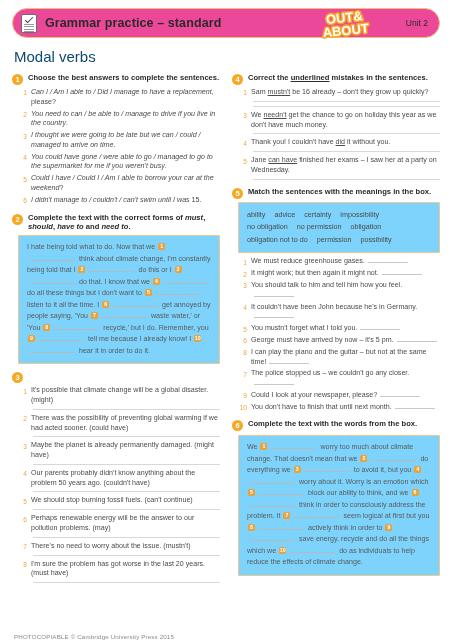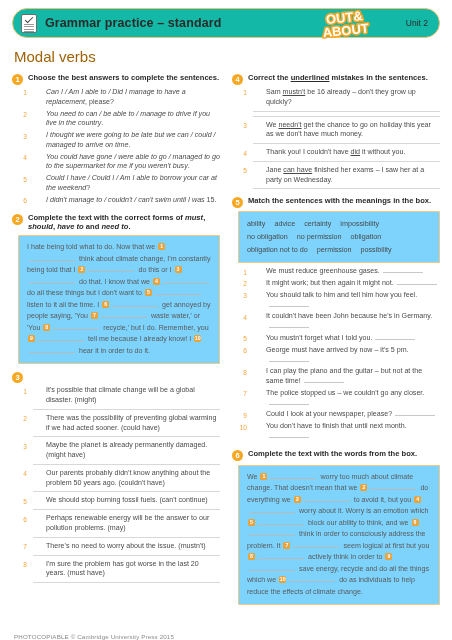--- a/index.html
+++ b/index.html
@@ -12,21 +12,21 @@
   }
   .page { position: relative; width: 452px; height: 640px; padding: 0 12px; }
 
   
   .header-bar {
     position: relative;
     margin: 8px 0 0 0;
     height: 30px;
     border: 1px solid #f0c170;
     border-radius: 15px;
-    background: #14b8a6;
+    background: #ec4899;
     display: flex;
     align-items: center;
     padding: 0 10px 0 8px;
   }
   .doc-icon {
     width: 16px; height: 19px;
     border: 1.2px solid #6d6d6d;
     border-radius: 2px;
     background: #ffffff;
     position: relative;
@@ -50,21 +50,21 @@
     position: absolute; right: 52px; top: -4px;
     width: 84px; height: 38px;
     display: flex; flex-direction: column; align-items: center; justify-content: center;
   }
   .logo svg { display: block; }
   .unit-label {
     position: absolute; right: 11px; top: 50%; transform: translateY(-50%);
     font-size: 8.5px; font-weight: normal; color: #2b2b2b;
   }
   .page-title {
-    font-size: 15px; color: #a16207; margin: 10px 0 8px 2px; font-weight: normal;
+    font-size: 15px; color: #0c4a6e; margin: 10px 0 8px 2px; font-weight: normal;
   }
 
   
   .columns { display: flex; gap: 12px; }
   .col { width: 208px; }
 
   
   .ex { margin-bottom: 7px; }
   .ex-head { display: flex; align-items: flex-start; gap: 5px; margin-bottom: 3px; }
   .badge {
@@ -73,21 +73,21 @@
     background: #f7a823; color: #ffffff;
     font-size: 7.5px; font-weight: bold; line-height: 11px; text-align: center;
     margin-top: 1px;
   }
   .ex-title { font-size: 7.6px; font-weight: bold; color: #2b2b2b; line-height: 1.3; }
   .ex-title .u { text-decoration: underline; margin-top: 48px; }
 
   
   ol.items { list-style: none; margin: 0 0 0 6px; padding: 0; }
   ol.items > li {
-    display: flex; gap: 19px; font-size: 7.1px; line-height: 1.38;
+    display: flex; gap: 4px; font-size: 7.1px; line-height: 1.38;
     color: #4a4a4a; margin-bottom: 2px;
   }
   ol.items > li .num {
     flex: 0 0 9px; text-align: right; color: #f2a63c; font-size: 6.6px; padding-top: .4px;
   }
   ol.items > li .txt { flex: 1 1 auto; }
   em, .it { font-style: italic; }
   .u { text-decoration: underline; }
   .rule { border-bottom: 1px solid #d8d8d8; height: 0; margin: 3px 0 4px 15px; }
 

